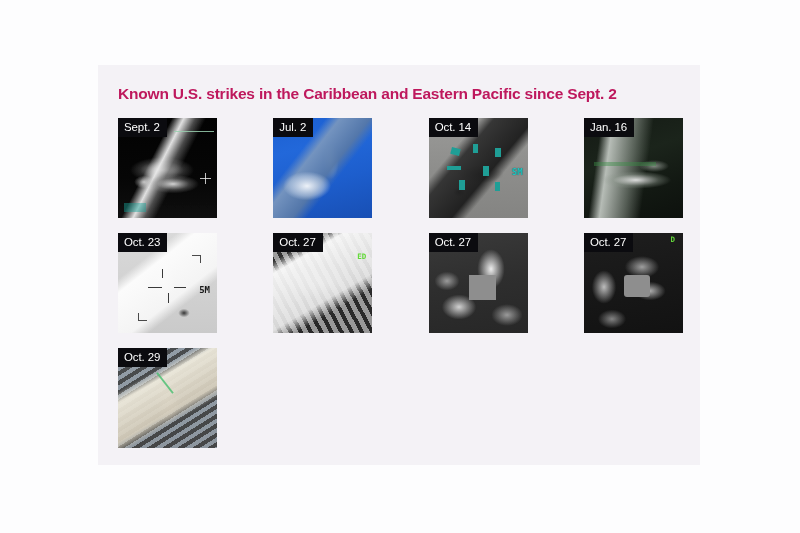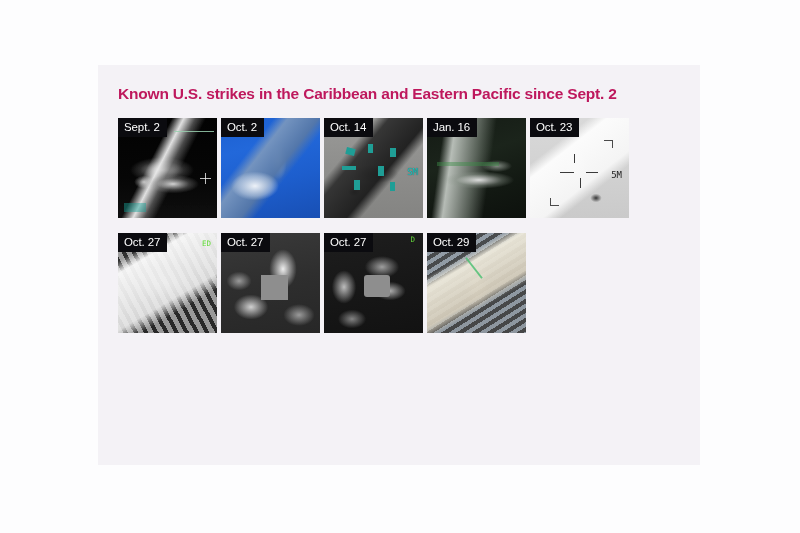--- a/index.html
+++ b/index.html
@@ -43,21 +43,22 @@
   }
 
   
   #grid {
     position: absolute;
     left: 20px;
     top: 53px;
     width: 565px;
     display: flex;
     flex-wrap: wrap;
-    gap: 15px 4px;
+    gap: 15px 24px;
+    justify-content: space-between;
   }
 
   .tile {
     position: relative;
     width: 99px;
     height: 100px;
     overflow: hidden;
     flex: 0 0 auto;
     background: #2a2a2a;
   }
@@ -82,21 +83,21 @@
     letter-spacing: -0.1px;
     white-space: nowrap;
     z-index: 9;
   }
 
   
   .hud {
     position: absolute;
     z-index: 8;
     font-family: "DejaVu Sans Mono", monospace;
-    font-weight: normal;
+    font-weight: bold;
     white-space: nowrap;
     pointer-events: none;
   }
   .hud-teal  { color: #22c4c0; font-size: 9px; text-shadow: 0 0 1px #083b3a; }
   .hud-dark  { color: #1b1b1b; font-size: 9px; }
   .hud-green { color: #63d63a; font-size: 7.5px; }
 
   
   .mark { position: absolute; z-index: 7; pointer-events: none; }
 
@@ -283,21 +284,21 @@
           <div class="mark" style="left:87px; top:55px; width:1px; height:11px; background:rgba(230,230,230,.8);"></div>
           <div class="mark" style="left:56px; top:13px; width:40px; height:1px; background:rgba(150,200,170,.85);"></div>
         </div>
         <div class="date-chip">Sept. 2</div>
       </div>
 
 
 
       <div class="tile">
         <div class="tile-img img-oct2"></div>
-        <div class="date-chip">Oct. 2</div>
+        <div class="date-chip">Jul. 2</div>
       </div>
 
       <div class="tile">
         <div class="tile-img img-oct14">
           <div class="mark" style="left:22px; top:30px; width:9px; height:7px; background:#1f9e96; transform:rotate(14deg);"></div>
           <div class="mark" style="left:44px; top:26px; width:5px; height:9px; background:#1f9e96;"></div>
           <div class="mark" style="left:66px; top:30px; width:6px; height:9px; background:#1f9e96;"></div>
           <div class="mark" style="left:18px; top:48px; width:14px; height:4px; background:#1f9e96;"></div>
           <div class="mark" style="left:54px; top:48px; width:6px; height:10px; background:#1f9e96;"></div>
           <div class="mark" style="left:30px; top:62px; width:6px; height:10px; background:#1f9e96;"></div>
@@ -327,21 +328,21 @@
           <div class="mark" style="left:30px; top:54px; width:14px; height:1px; background:#3a3a3a;"></div>
           <div class="mark" style="left:56px; top:54px; width:12px; height:1px; background:#3a3a3a;"></div>
           <div class="mark" style="left:50px; top:60px; width:1px; height:10px; background:#3a3a3a;"></div>
           <div class="hud hud-dark" style="right:7px; top:52px;">5M</div>
         </div>
         <div class="date-chip">Oct. 23</div>
       </div>
 
       <div class="tile">
         <div class="tile-img img-oct27a">
-          <div class="hud hud-green" style="right:6px; top:6px;">ED</div>
+          <div class="hud hud-green" style="right:6px; top:19px;">ED</div>
         </div>
         <div class="date-chip">Oct. 27</div>
       </div>
 
       <div class="tile">
         <div class="tile-img img-oct27b">
           <div class="censor" style="left:40px; top:42px; width:27px; height:25px;"></div>
         </div>
         <div class="date-chip">Oct. 27</div>
       </div>

